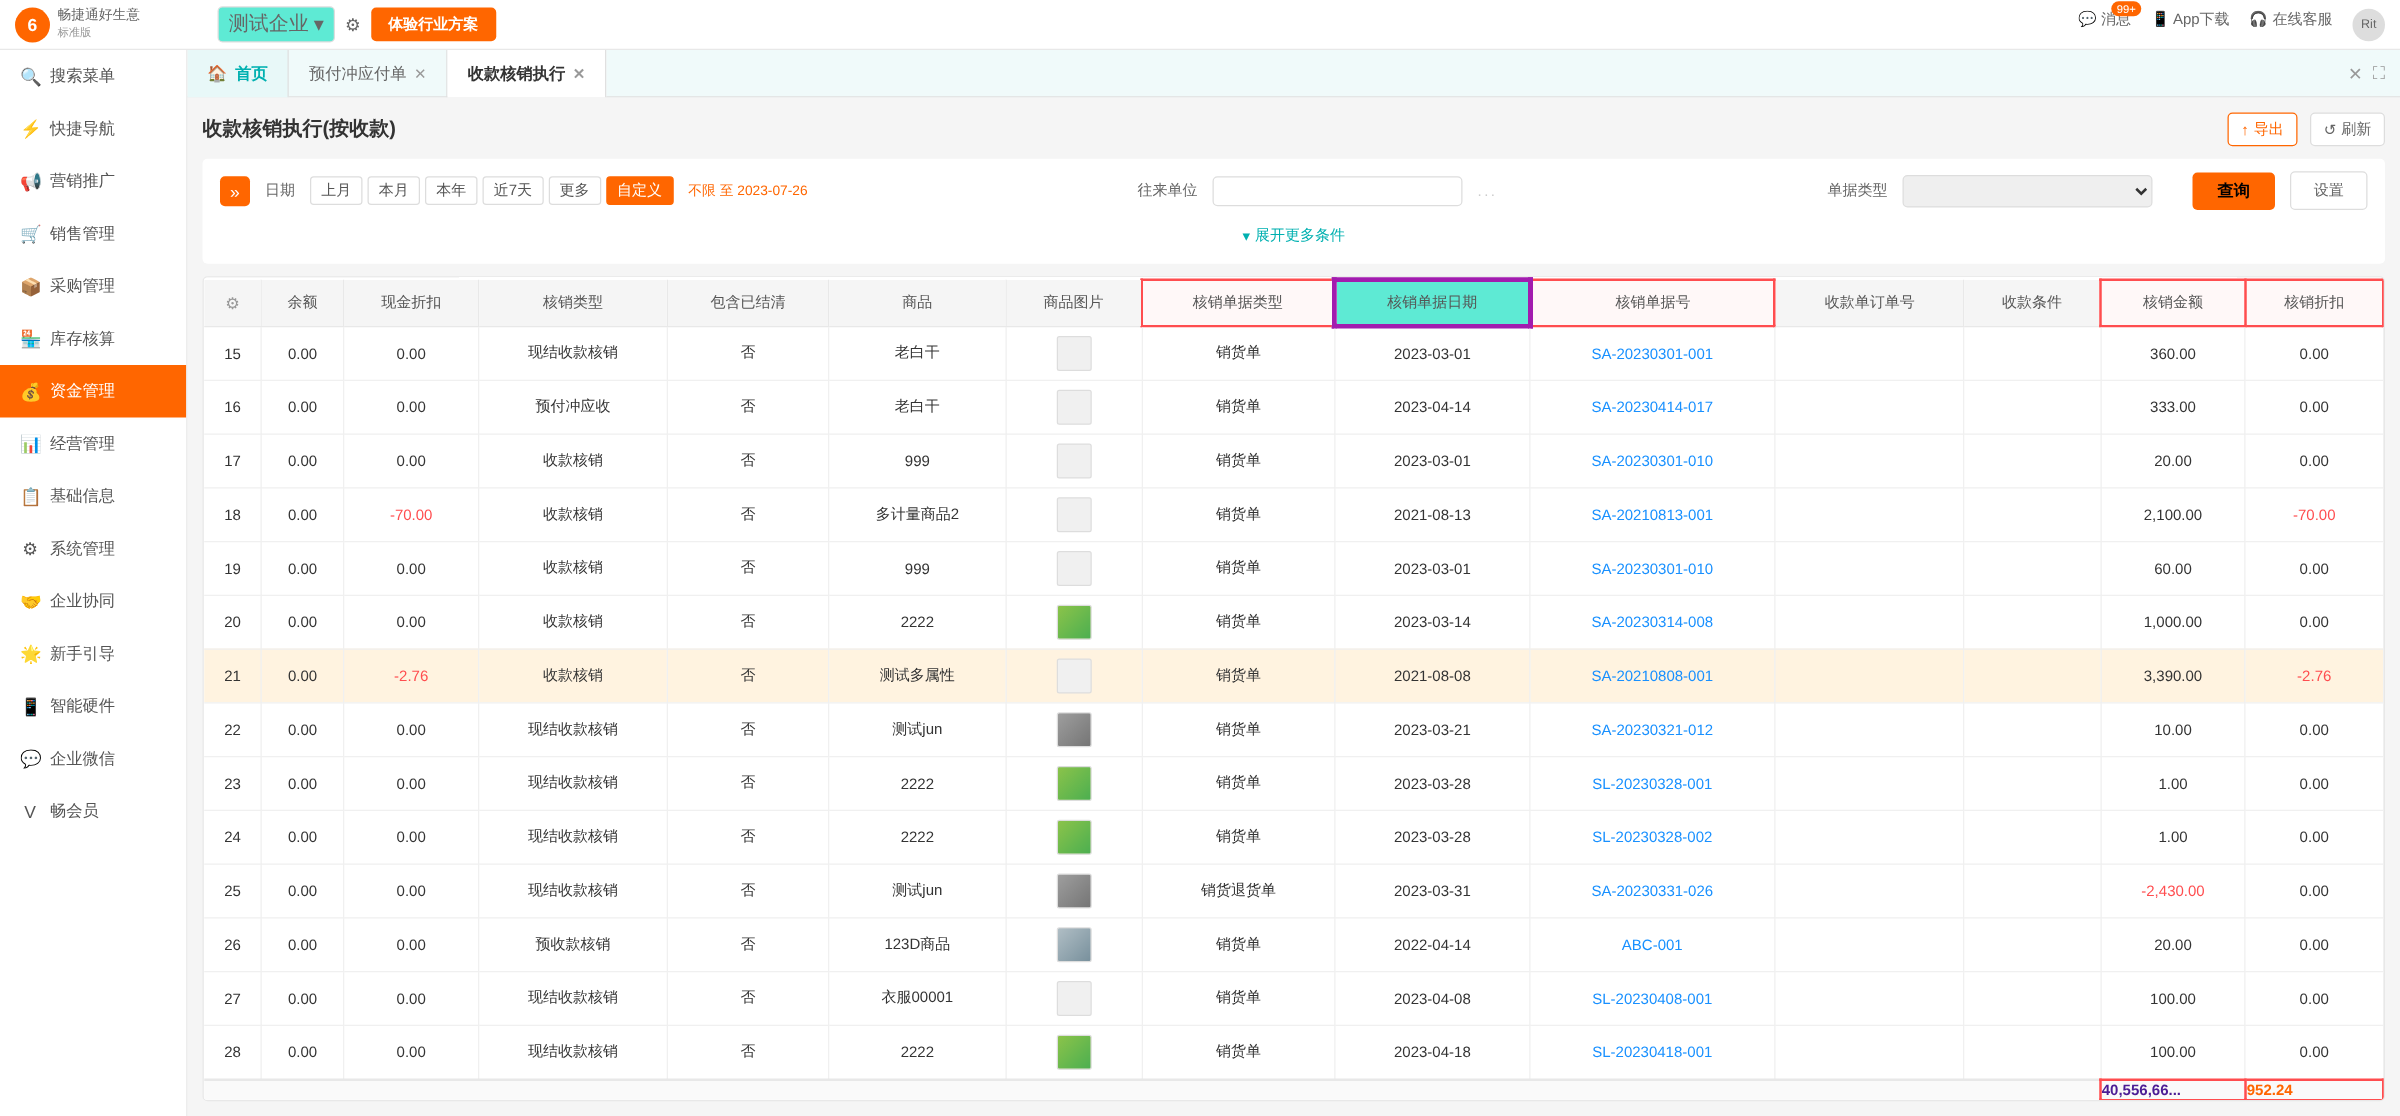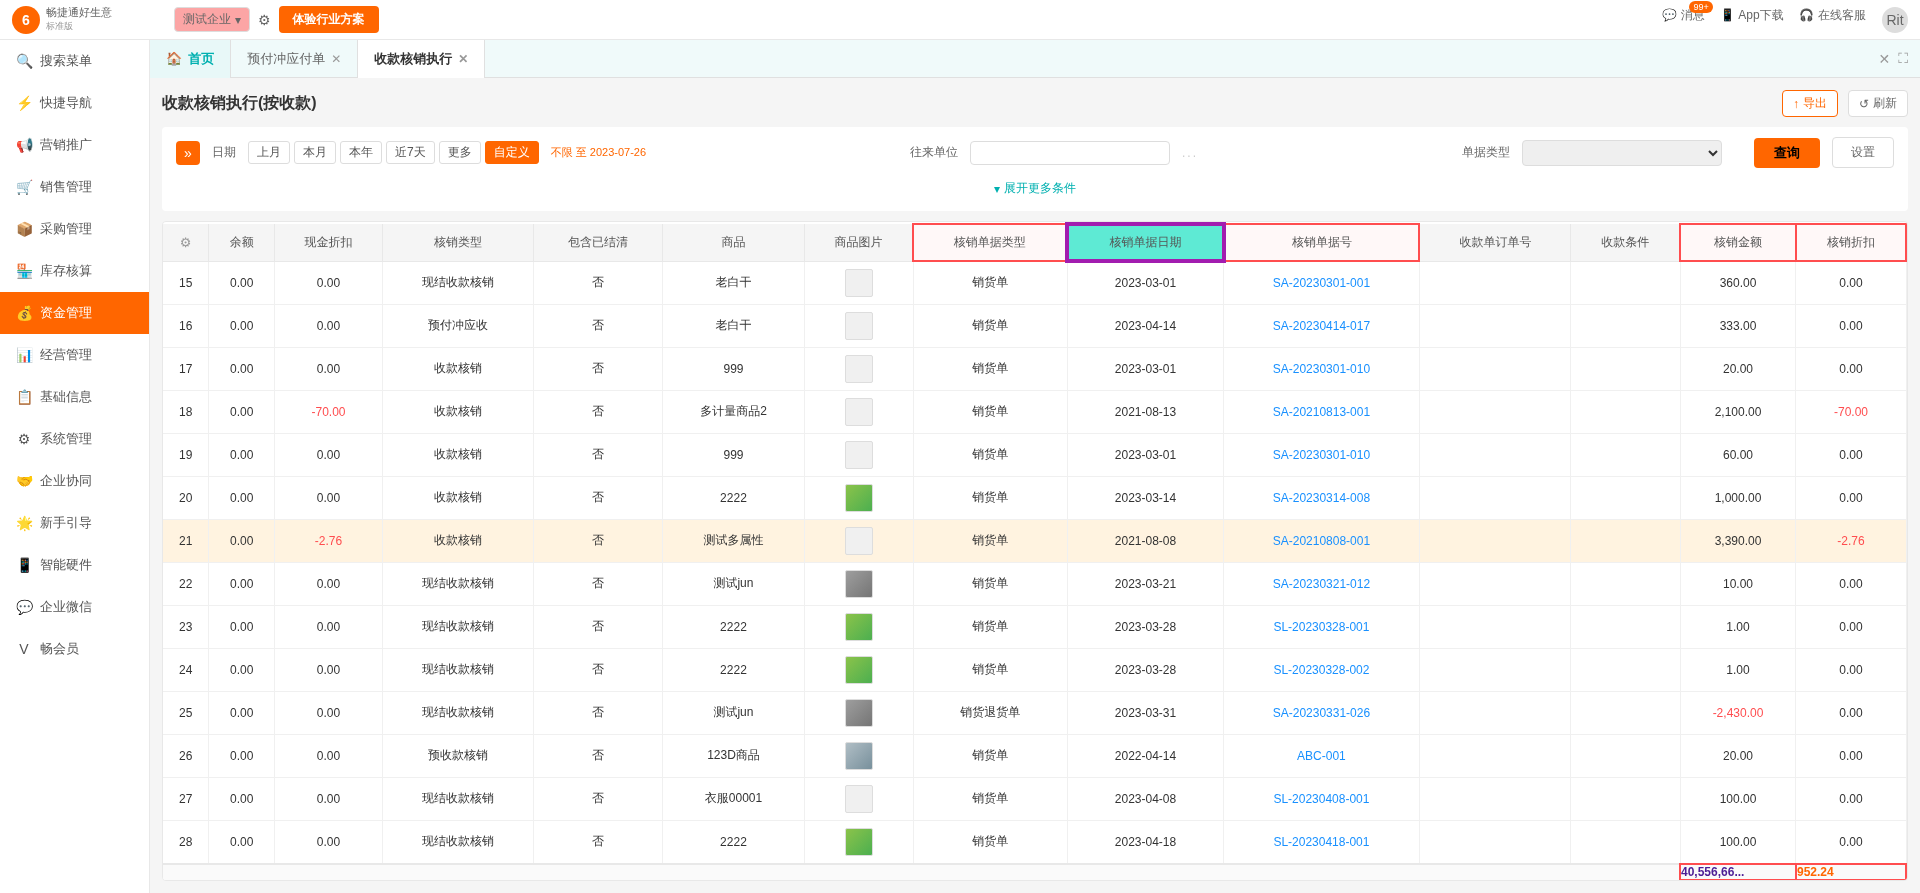--- a/index.html
+++ b/index.html
@@ -5,27 +5,27 @@
     * { box-sizing: border-box; margin: 0; padding: 0; }
     body { font-family: 'Microsoft YaHei', Arial, sans-serif; font-size: 12px; background: #f5f5f5; color: #333; overflow: hidden; height: 893px; }
 
     
     .top-bar { height: 40px; background: #fff; display: flex; align-items: center; padding: 0 12px; border-bottom: 1px solid #e8e8e8; gap: 12px; }
     .logo-area { display: flex; align-items: center; gap: 6px; width: 150px; }
     .logo-icon { width: 28px; height: 28px; background: #f60; border-radius: 50%; display: flex; align-items: center; justify-content: center; color: white; font-size: 14px; font-weight: bold; }
     .logo-text { font-size: 11px; color: #666; line-height: 1.2; }
     .logo-sub { font-size: 9px; color: #999; }
     .top-bar-middle { flex: 1; display: flex; align-items: center; gap: 8px; }
-    .company-selector { display: flex; align-items: center; gap: 4px; background: #fca5a5; border: 1px solid #ddd; border-radius: 4px; padding: 3px 8px; cursor: pointer; color: #666; font-size: 12px; }
+    .company-selector { display: flex; align-items: center; gap: 4px; background: #5eead4; border: 1px solid #ddd; border-radius: 4px; padding: 3px 8px; cursor: pointer; color: #666; font-size: 16px; }
     .trial-btn { background: #f60; color: white; border: none; border-radius: 4px; padding: 5px 14px; font-size: 12px; cursor: pointer; font-weight: bold; }
     .top-bar-right { display: flex; gap: 16px; color: #666; font-size: 12px; }
     .notif-badge { position: relative; cursor: pointer; }
     .badge { position: absolute; top: -6px; right: -8px; background: #f60; color: white; border-radius: 8px; font-size: 9px; padding: 1px 4px; }
     .top-bar-right span { cursor: pointer; }
-    .user-avatar { width: 26px; height: 26px; border-radius: 50%; background: #ddd; display: flex; align-items: center; justify-content: center; font-size: 14px; }
+    .user-avatar { width: 26px; height: 26px; border-radius: 50%; background: #ddd; display: flex; align-items: center; justify-content: center; font-size: 10px; }
 
     
     .main-layout { display: flex; height: calc(893px - 40px); }
 
     
     .sidebar { width: 150px; background: #fff; border-right: 1px solid #e8e8e8; display: flex; flex-direction: column; overflow-y: auto; }
     .sidebar-item { display: flex; align-items: center; gap: 8px; padding: 12px 16px; cursor: pointer; color: #555; font-size: 13px; border-radius: 0; }
     .sidebar-item.active { background: #f60; color: white; }
     .sidebar-item.active .sidebar-icon { color: white; }
     .sidebar-icon { width: 16px; text-align: center; font-size: 14px; }

